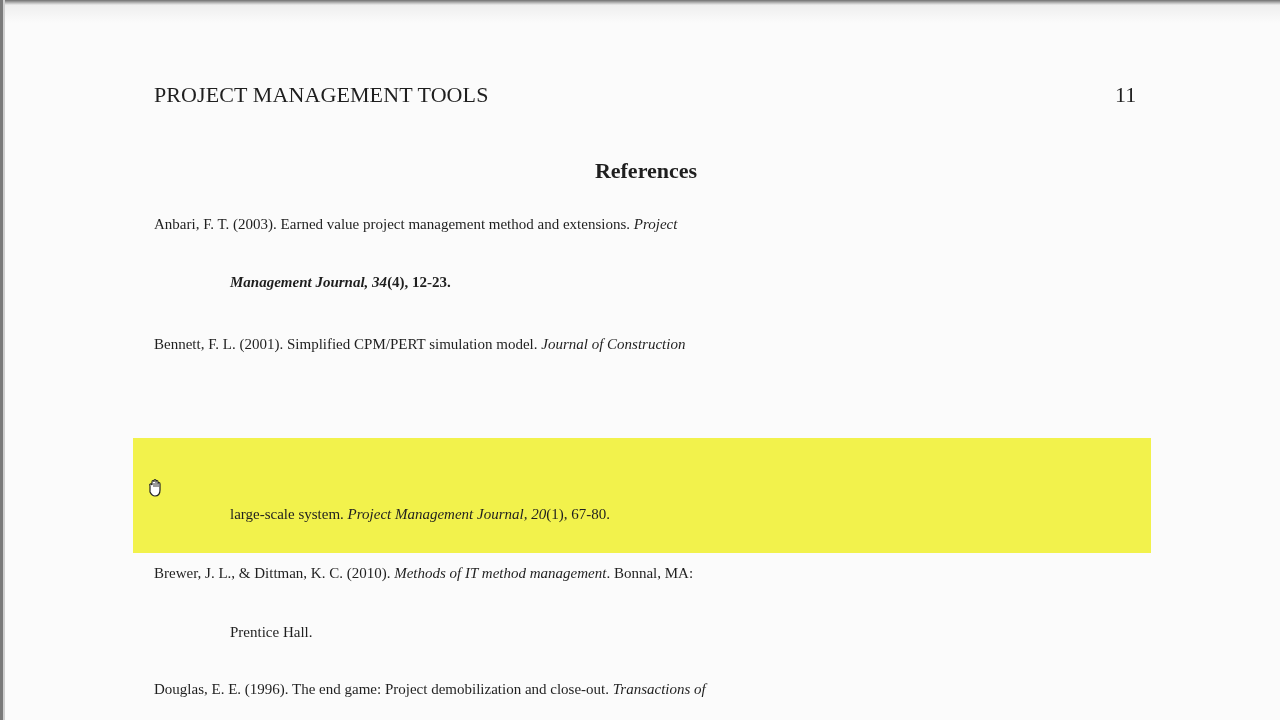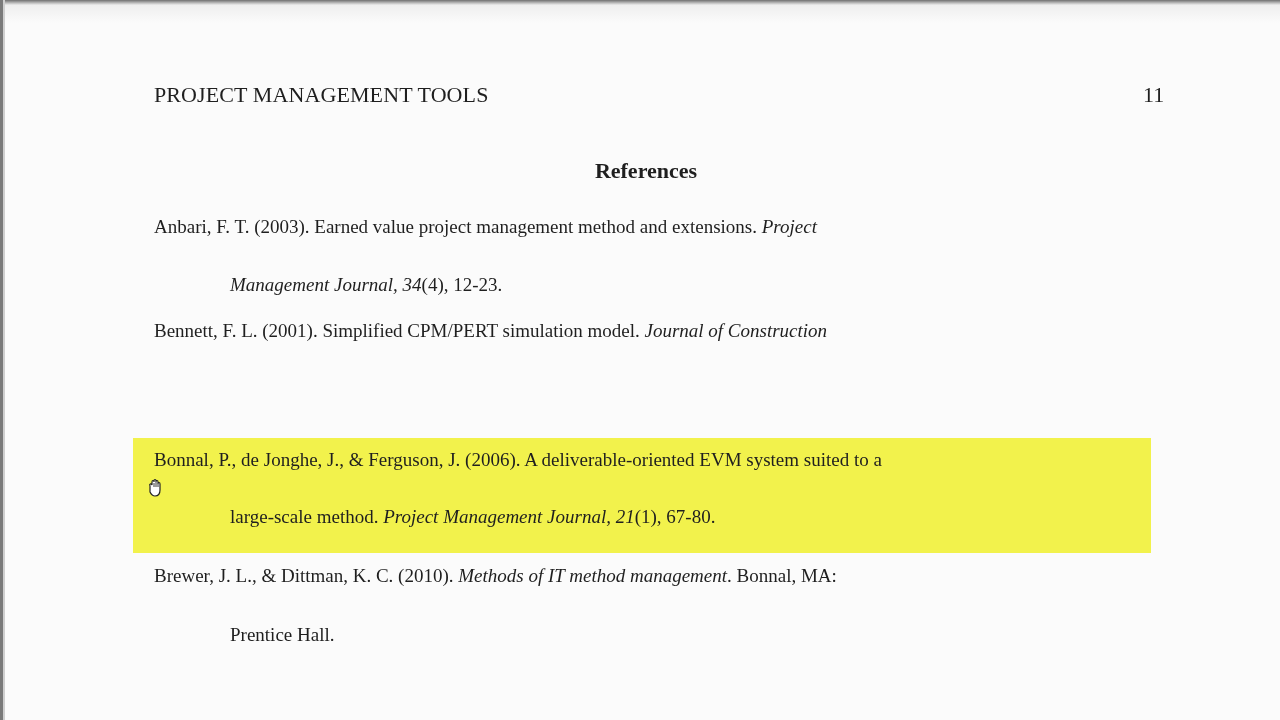--- a/index.html
+++ b/index.html
@@ -49,41 +49,40 @@
       left: 154px;
       top: 82px;
       font-size: 22px;
       letter-spacing: 0.1px;
     }
     .page-number {
       position: absolute;
       left: 1115px;
       top: 82px;
       font-size: 22px;
-      margin-left: 28px;
     }
     .section-title {
       position: absolute;
       left: 0; width: 1292px;
       top: 158px;
       text-align: center;
       font-size: 22px;
       font-weight: bold;
     }
     .highlight {
       position: absolute;
       left: 133px;
       top: 438px;
       width: 1018px;
       height: 115px;
       background: #f2f24c;
     }
     .ref-line {
       position: absolute;
-      font-size: 19px;
+      font-size: 15px;
       white-space: nowrap;
     }
     .ref-line.first { left: 154px; }
     .ref-line.cont { left: 230px; }
     .ref-line i { font-style: italic; }
     .cursor {
       position: absolute;
       left: 145px;
       top: 477px;
       width: 22px;
@@ -103,41 +102,41 @@
   <div class="running-head">PROJECT MANAGEMENT TOOLS</div>
   <div class="page-number">11</div>
 
   <div class="section-title">References</div>
 
   <div class="highlight"></div>
 
   <div class="ref-line first" style="top:216px;">
     <span>Anbari, F. T. (2003). Earned value project management method and extensions. </span><i>Project</i>
   </div>
-  <div class="ref-line cont" style="top:274px;">
+  <div class="ref-line cont" style="top:274px;font-weight:bold;">
     <i>Management Journal, 34</i><span>(4), 12-23.</span>
   </div>
 
-  <div class="ref-line first" style="top:320px;font-family:Liberation Serif, serif;">
+  <div class="ref-line first" style="top:336px;font-family:Liberation Serif, serif;">
     <span>Bennett, F. L. (2001). Simplified CPM/PERT simulation model. </span><i>Journal of Construction</i>
   </div>
 
-  <div class="ref-line first" style="top:449px;">
-    <span>Bonnal, P., de Jonghe, J., &amp; Ferguson, J. (2006). A deliverable-oriented EVM system suited to a</span>
-  </div>
   <div class="ref-line cont" style="top:506px;">
-    <span>large-scale method. </span><i>Project Management Journal, 21</i><span>(1), 67-80.</span>
+    <span>large-scale system. </span><i>Project Management Journal, 20</i><span>(1), 67-80.</span>
   </div>
 
   <div class="ref-line first" style="top:565px;">
     <span>Brewer, J. L., &amp; Dittman, K. C. (2010). </span><i>Methods of IT method management</i><span>. Bonnal, MA:</span>
   </div>
   <div class="ref-line cont" style="top:624px;">
     <span>Prentice Hall.</span>
   </div>
 
+  <div class="ref-line first" style="top:681px;">
+    <span>Douglas, E. E. (1996). The end game: Project demobilization and close-out. </span><i>Transactions of</i>
+  </div>
 
   <svg class="cursor" viewBox="0 0 22 22">
     <path d="M5 9 C4 7,6 6,7 8 L7 5 C7 3,9 3,9 5 L9 4 C9 2,11 2,11 4 L11 5 C11 3,13 3,13 5 L13 7 C13 5,15 5,15 7 L15 13 C15 17,13 19,10 19 C7 19,6 17,5 15 Z" fill="#ffffff" stroke="#222" stroke-width="1.2"></path>
     <path d="M9 6 L9 10 M11 5 L11 10 M13 7 L13 10" stroke="#222" stroke-width="0.9" fill="none"></path>
   </svg>
 
 </div>
 
 </body></html>

